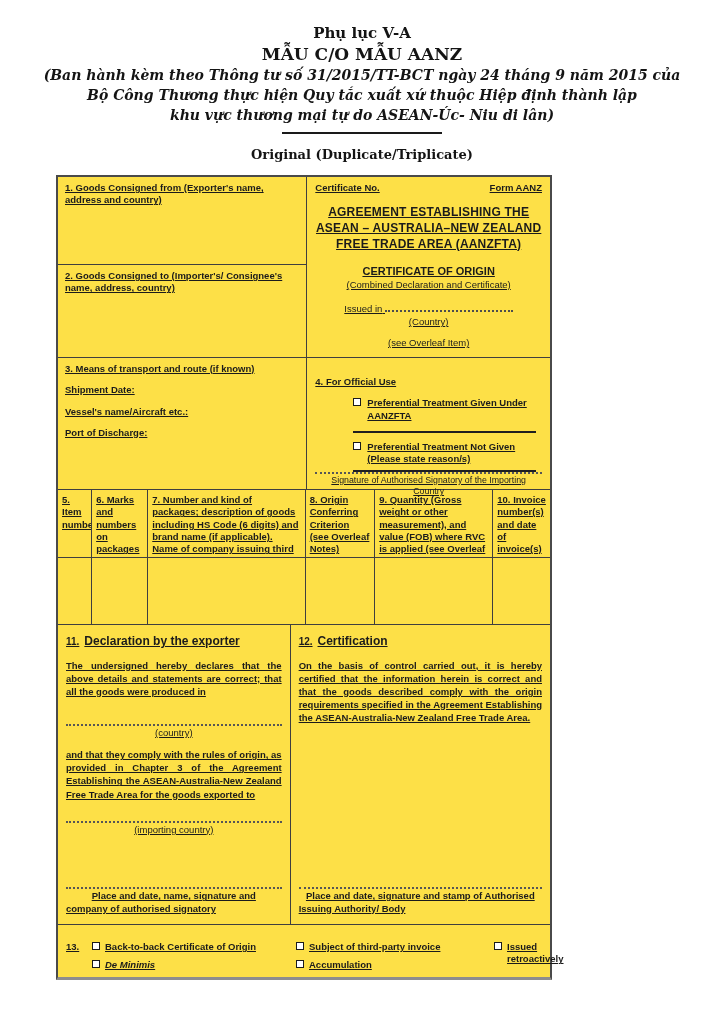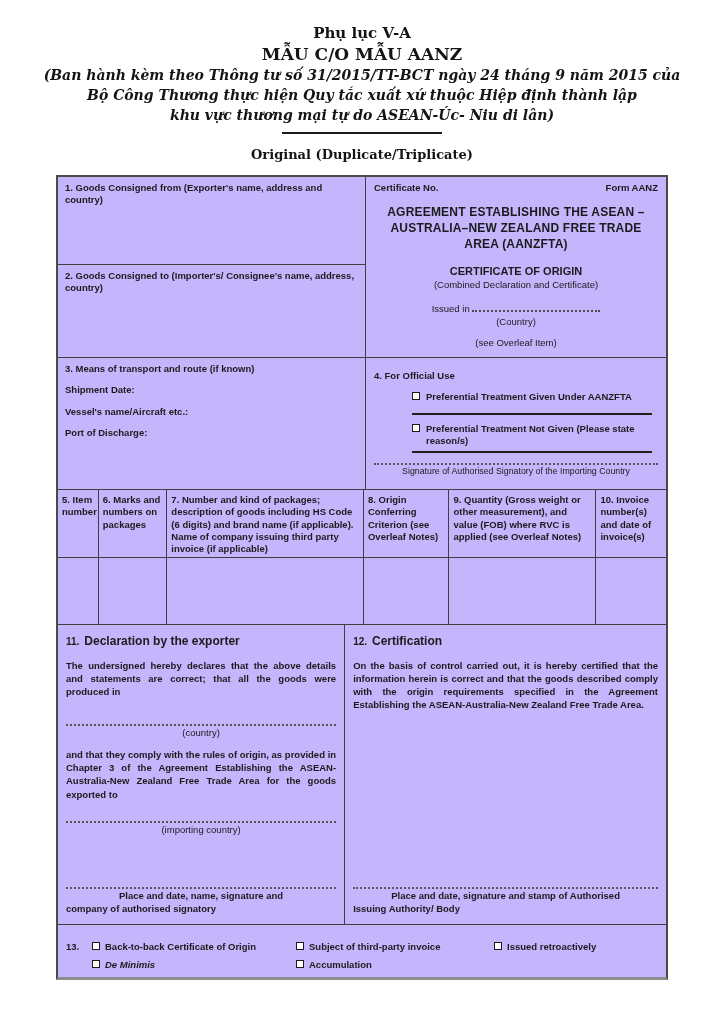--- a/index.html
+++ b/index.html
@@ -20,23 +20,23 @@
   .h-line2 { font-weight:bold; font-size:17px; line-height:1.3; }
   .h-italic { font-weight:bold; font-style:italic; font-size:14px; line-height:1.45; }
   .h-rule { width:160px; border-top:2.5px solid #1a1a1a; margin:6px auto 0; }
   .copy-type {
     font-family:"DejaVu Serif", serif; font-weight:bold;
     font-size:13px; margin-top:13px;
   }
 
   
   .cform {
-    position:absolute; left:56px; top:175px; width:612px;
+    position:absolute; left:56px; top:175px; width:496px;
     border:2px solid #4a4a4a; border-bottom:3px solid #8d8d8d;
-    font-size:9.5px; font-weight:bold; line-height:1.3; background:#c4b5fd;
+    font-size:9.5px; font-weight:bold; line-height:1.3; background:#fde047;text-decoration:underline;
   }
   .row { display:flex; width:100%; }
   .bt { border-top:1px solid #3f3f3f; }
   .bl { border-left:1px solid #3f3f3f; }
 
   .colL { width:307px; display:flex; flex-direction:column; }
   .colR { width:301px; display:flex; flex-direction:column; border-left:1px solid #3f3f3f; }
 
   .box { padding:5px 7px; }
   .box1 { height:87px; }
@@ -49,21 +49,21 @@
   .cert-topline { display:flex; justify-content:space-between; font-size:9.5px; }
   .cert-title { text-align:center; font-size:12px; line-height:1.3; margin-top:11px; letter-spacing:.2px; }
   .cert-co { text-align:center; font-size:11px; margin-top:12px; }
   .cert-sub { text-align:center; font-weight:normal; font-size:9.5px; margin-top:1px; }
   .issued { text-align:center; font-weight:normal; margin-top:11px; }
   .dots-inline { display:inline-block; width:128px; border-bottom:2px dotted #4d4d4d; height:8px; }
   .country-cap { text-align:center; font-weight:normal; margin-top:1px; }
   .overleaf { text-align:center; font-weight:normal; margin-top:9px; }
 
   
-  .box4 { height:132px; padding:12px 8px; display:flex; flex-direction:column; }
+  .box4 { height:132px; padding:18px 8px; display:flex; flex-direction:column; }
   .official-item {
     margin:9px 6px 0 38px; border-bottom:2px solid #1f1f1f;
     padding-bottom:9px; display:flex; gap:6px; align-items:flex-start;
   }
   .official-item.second { margin-top:8px; padding-bottom:4px; }
   .cb {
     display:inline-block; flex:0 0 auto; width:8px; height:8px;
     border:1.3px solid #1b1b1b; margin-top:1px; background:#fff;
   }
   .sig-area { margin-top:auto; }

